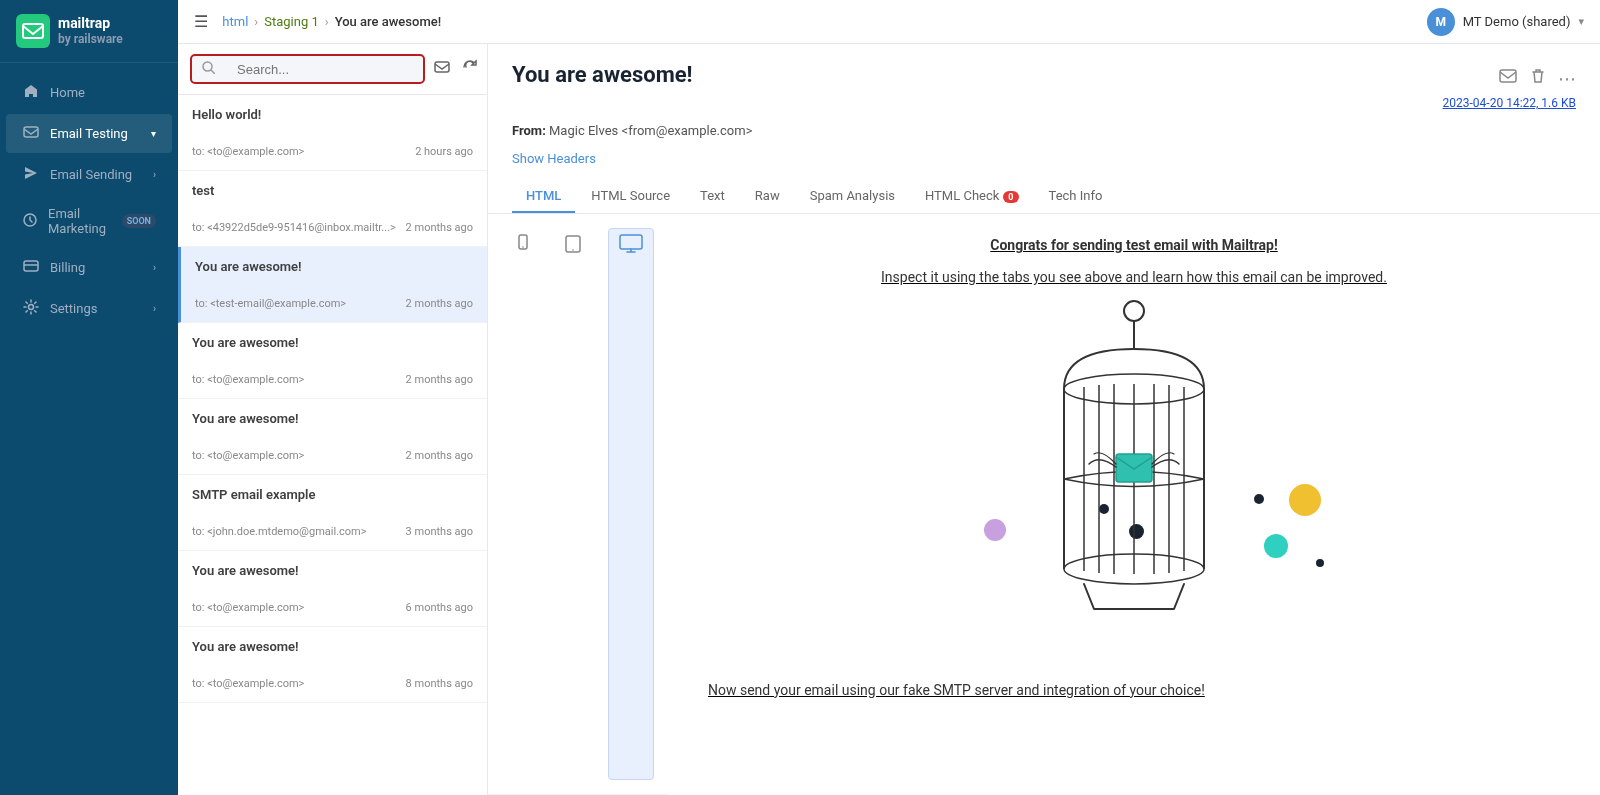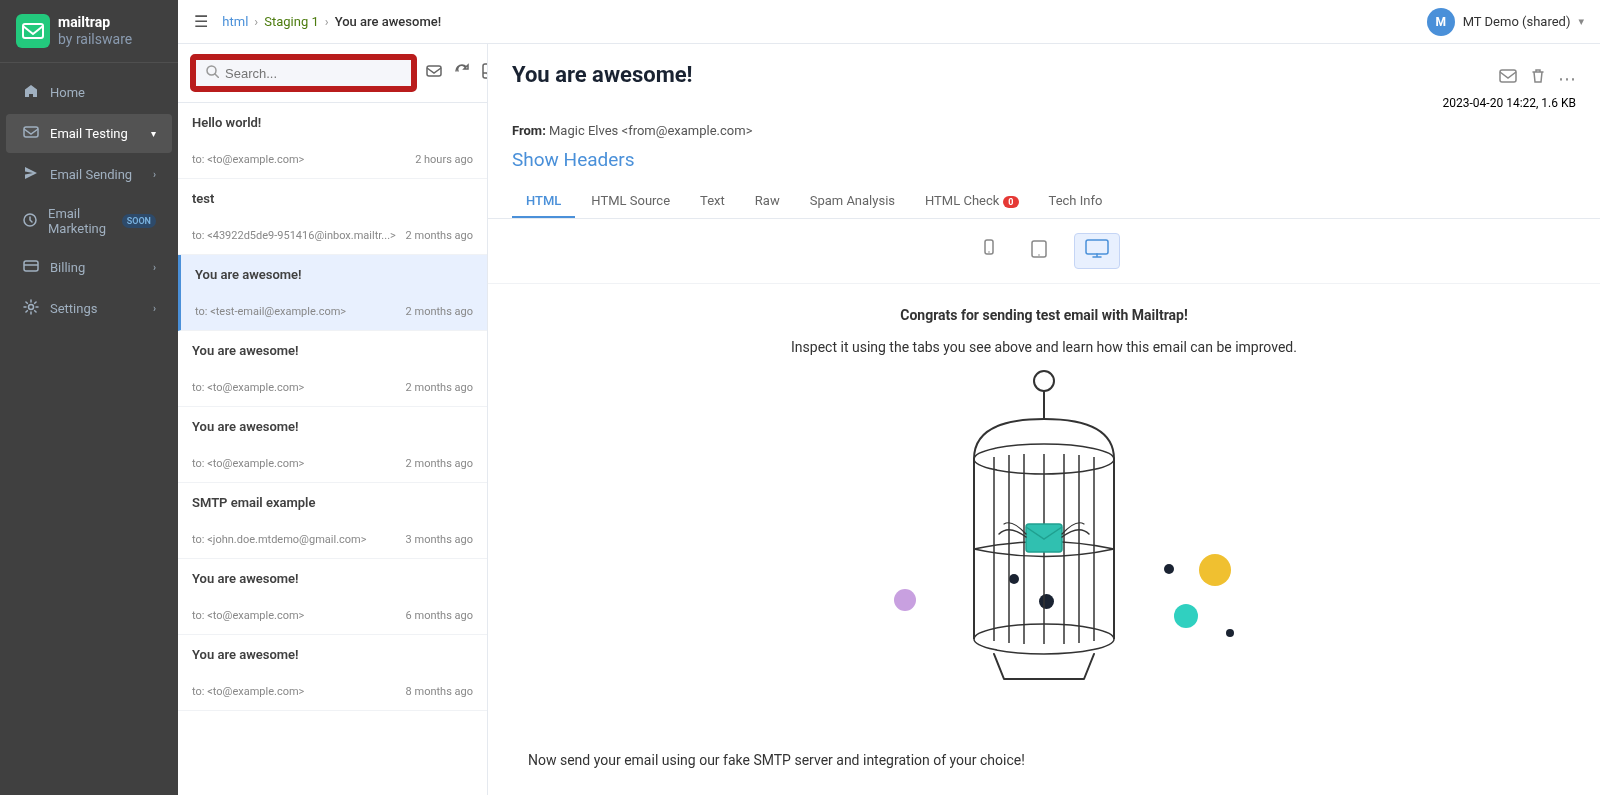--- a/index.html
+++ b/index.html
@@ -1,21 +1,21 @@
 <!DOCTYPE html>
 <html><head>
   <meta charset="utf-8">
   <style>
     * { box-sizing: border-box; margin: 0; padding: 0; }
     body { font-family: -apple-system, BlinkMacSystemFont, 'Segoe UI', Roboto, sans-serif; display: flex; height: 795px; overflow: hidden; background: #f5f6fa; }
 
     
     .sidebar {
       width: 178px;
-      background: #404040;
+      background: #0c4a6e;
       color: #fff;
       display: flex;
       flex-direction: column;
       flex-shrink: 0;
     }
     .sidebar-logo {
       display: flex;
       align-items: center;
       padding: 14px 16px;
       gap: 8px;
@@ -26,23 +26,23 @@
       height: 34px;
       flex-shrink: 0;
     }
     .logo-text {
       font-size: 14px;
       font-weight: 700;
       color: #fff;
       line-height: 1.1;
     }
     .logo-sub {
-      font-size: 14px;
+      font-size: 12px;
       color: #8a9bb0;
-      font-weight: 400;
+      font-weight: 700;
     }
     .sidebar-nav {
       flex: 1;
       padding: 8px 0;
     }
     .nav-item {
       display: flex;
       align-items: center;
       gap: 10px;
       padding: 10px 16px;
@@ -153,24 +153,24 @@
       border-bottom: 1px solid #e5e9ef;
       display: flex;
       align-items: center;
       gap: 8px;
     }
     .search-input-wrap {
       flex: 1;
       display: flex;
       align-items: center;
       background: #f5f6fa;
-      border: 6px solid #b91c1c;
+      border: 2px solid #b91c1c;
       border-radius: 5px;
       padding: 5px 10px;
-      gap: 6px;
+      gap: 22px;
     }
     .search-input-wrap input {
       border: none;
       background: transparent;
       font-size: 13px;
       color: #333;
       outline: none;
       flex: 1;
     }
     .search-icon { color: #999; font-size: 13px; }
@@ -229,31 +229,31 @@
       font-weight: 700;
       color: #1a2332;
     }
     .email-detail-actions {
       display: flex;
       align-items: center;
       gap: 10px;
       margin-top: 4px;
     }
     .detail-action-icon { color: #888; font-size: 18px; cursor: pointer; }
-    .email-date { font-size: 12px; color: #000000; }
+    .email-date { font-size: 12px; color: #1d4ed8; text-decoration: underline; }
     .email-from-to {
       margin: 10px 0 6px;
       font-size: 13px;
       color: #555;
       line-height: 1.7;
     }
     .email-from-to strong { color: #333; }
     .show-headers-link {
       color: #4a90d9;
-      font-size: 19px;
+      font-size: 13px;
       text-decoration: none;
       cursor: pointer;
       display: inline-block;
       margin-bottom: 10px;
     }
     .email-tabs {
       display: flex;
       gap: 2px;
       margin-top: 4px;
     }
@@ -275,21 +275,22 @@
       padding: 1px 5px;
       margin-left: 4px;
       vertical-align: middle;
     }
 
     
     .email-preview-area {
       flex: 1;
       overflow-y: auto;
       display: flex;
-      flex-direction: column;
+      flex-direction: row;
+      text-decoration: underline;
     }
     .view-toggle {
       display: flex;
       justify-content: center;
       gap: 10px;
       padding: 14px;
       border-bottom: 1px solid #f0f2f5;
     }
     .view-toggle-btn {
       padding: 5px 10px;

